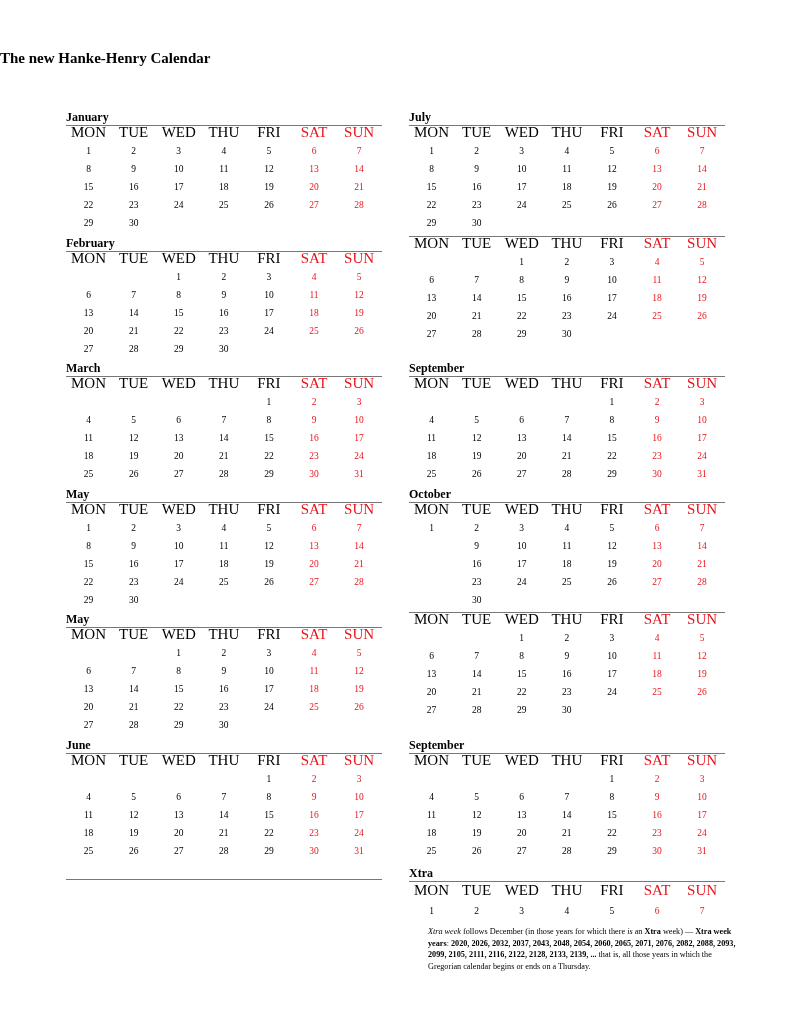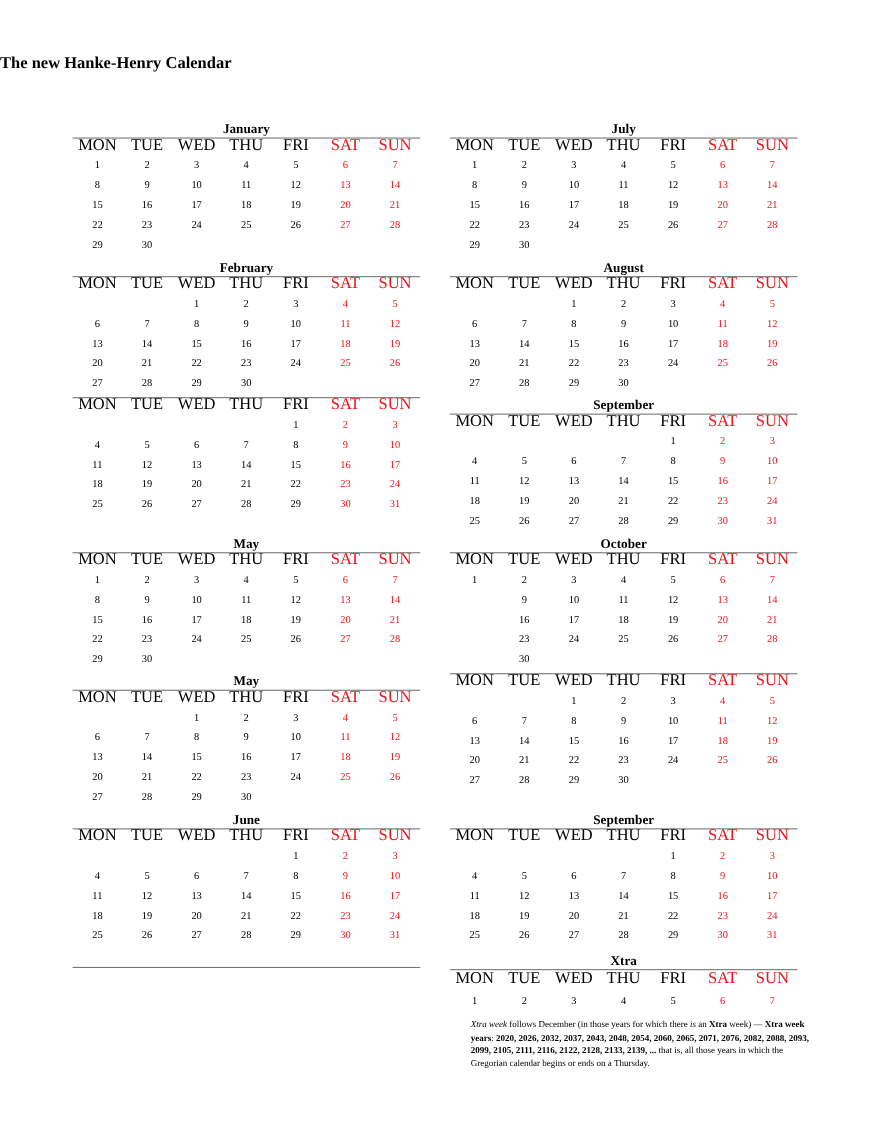--- a/index.html
+++ b/index.html
@@ -2,21 +2,21 @@
 <html><head>
 <meta charset="utf-8">
 <style>
   html, body { margin: 0; padding: 0; background: #ffffff; }
   body { width: 791px; height: 1023px; position: relative; font-family: "Liberation Serif", serif; color: #000; overflow: hidden; }
   .title { position: absolute; top: 50px; left: 0; width: 791px; text-align: left; font-size: 15px; font-weight: bold; }
   .col { position: absolute; width: 316px; }
   .col.left { left: 66px; top: 110px; }
   .col.right { left: 409px; top: 110px; }
   .month { height: 125.5px; position: relative; }
-  .mname { text-align: center; font-weight: bold; font-size: 12px; height: 15px; line-height: 15px; }
+  .mname { text-align: left; font-weight: bold; font-size: 12px; height: 15px; line-height: 15px; }
   .rule { border-top: 1px solid #777; height: 0; }
   .row { display: flex; height: 18px; line-height: 18px; font-size: 9.5px; }
   .row.hdr { height: 13px; line-height: 13px; font-size: 15px; margin-bottom: 3px; }
   .cell { width: 45.1px; text-align: center; }
   .red { color: #e8141c; }
   .bottom-rule { position: absolute; left: 66px; top: 879px; width: 316px; border-top: 1px solid #777; }
   .xtra { position: absolute; left: 409px; top: 866px; width: 316px; }
   .xtra .row { height: 18px; line-height: 16px; }
   .note { position: absolute; left: 428px; top: 926px; width: 310px; font-size: 8.2px; line-height: 11.5px; text-align: left; }
 </style>
@@ -136,20 +136,21 @@
         <div class="cell">27</div>
         <div class="cell">28</div>
         <div class="cell">29</div>
         <div class="cell">30</div>
         <div class="cell"></div>
         <div class="cell red"></div>
         <div class="cell red"></div>
       </div>
     </div>
     <div class="month">
+      <div class="mname">March</div>
       <div class="rule"></div>
       <div class="row hdr">
         <div class="cell">MON</div>
         <div class="cell">TUE</div>
         <div class="cell">WED</div>
         <div class="cell">THU</div>
         <div class="cell">FRI</div>
         <div class="cell red">SAT</div>
         <div class="cell red">SUN</div>
       </div>
@@ -427,21 +428,20 @@
         <div class="cell">29</div>
         <div class="cell">30</div>
         <div class="cell"></div>
         <div class="cell"></div>
         <div class="cell"></div>
         <div class="cell red"></div>
         <div class="cell red"></div>
       </div>
     </div>
     <div class="month">
-      <div class="mname">August</div>
       <div class="rule"></div>
       <div class="row hdr">
         <div class="cell">MON</div>
         <div class="cell">TUE</div>
         <div class="cell">WED</div>
         <div class="cell">THU</div>
         <div class="cell">FRI</div>
         <div class="cell red">SAT</div>
         <div class="cell red">SUN</div>
       </div>

